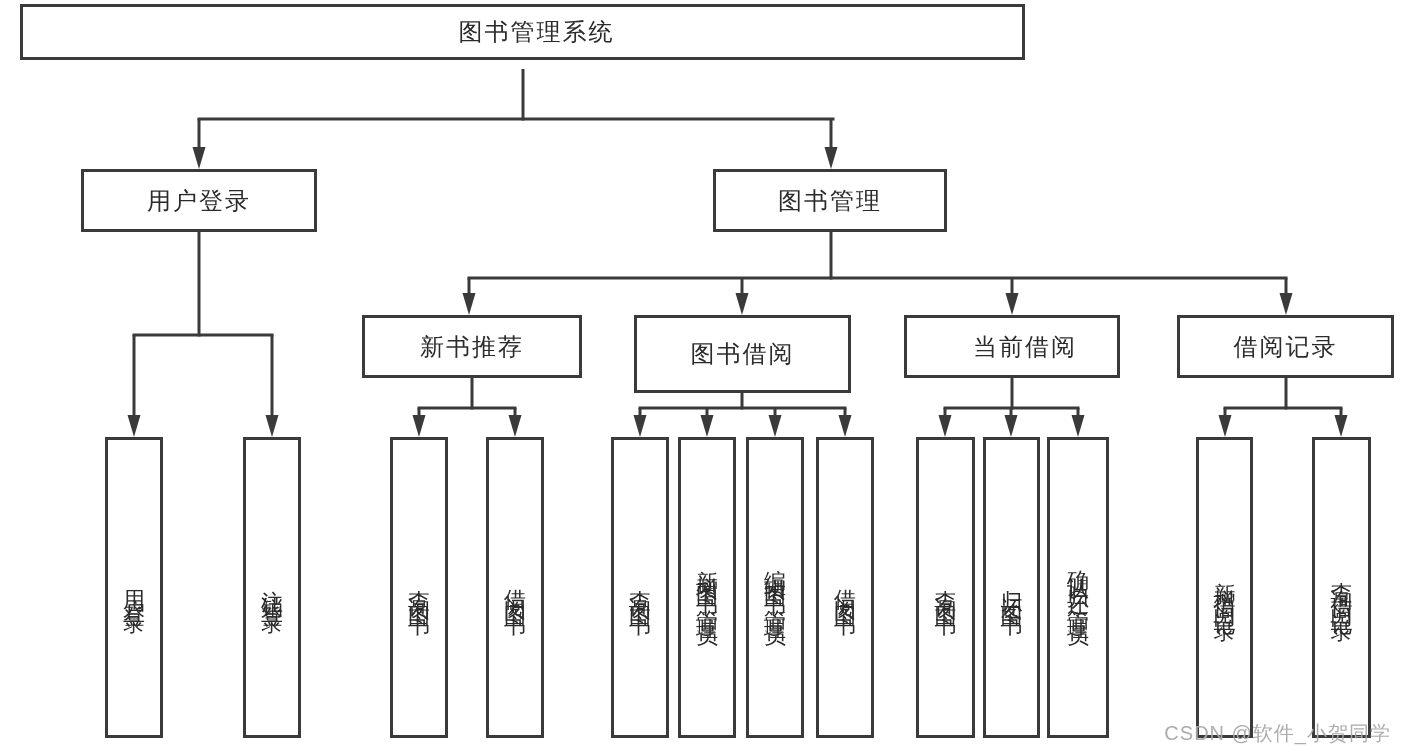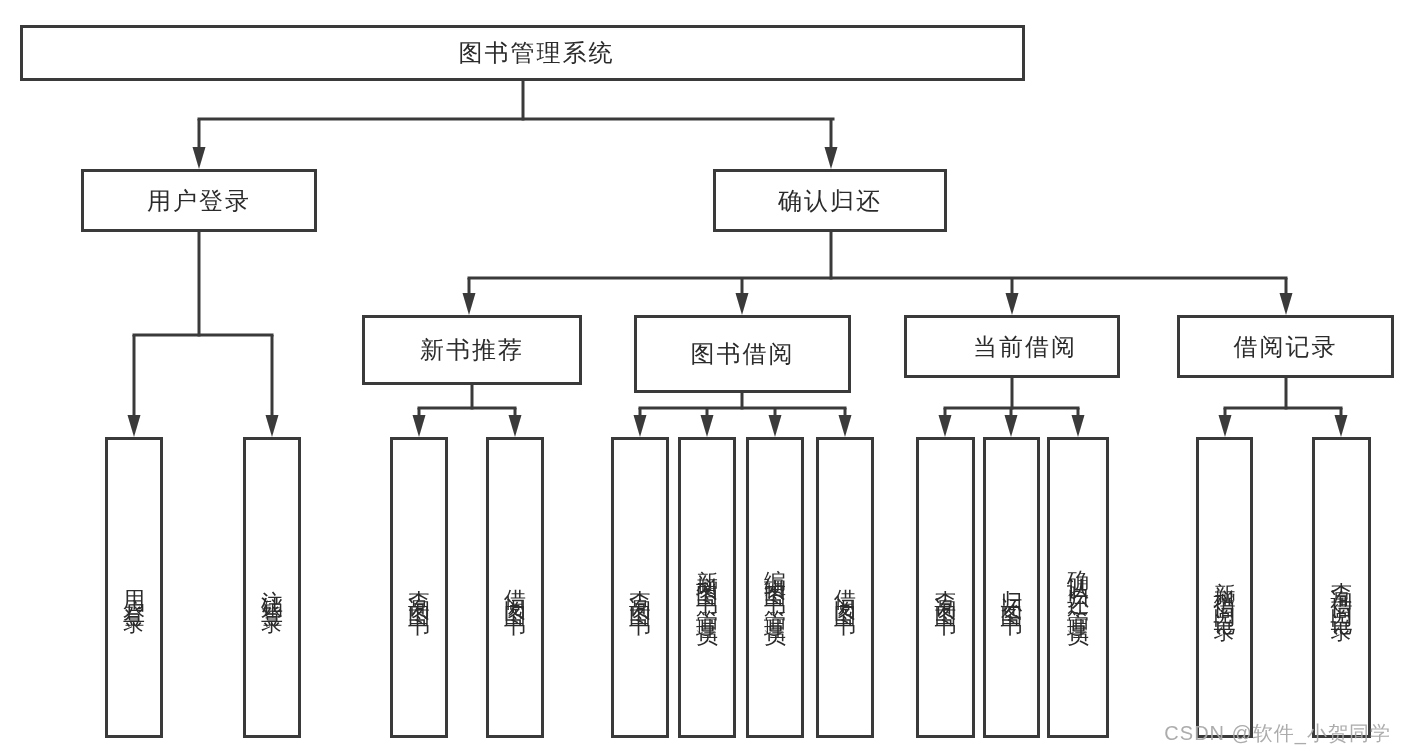--- a/index.html
+++ b/index.html
@@ -118,27 +118,27 @@
       <line x1="1011" y1="408" x2="1011" y2="419" stroke="#3a3a3a" stroke-width="3"></line>
       <polygon points="1004.5,415 1017.5,415 1011,437" fill="#3a3a3a"></polygon>
       <line x1="1078" y1="408" x2="1078" y2="419" stroke="#3a3a3a" stroke-width="3"></line>
       <polygon points="1071.5,415 1084.5,415 1078,437" fill="#3a3a3a"></polygon>
       <line x1="1225" y1="408" x2="1225" y2="419" stroke="#3a3a3a" stroke-width="3"></line>
       <polygon points="1218.5,415 1231.5,415 1225,437" fill="#3a3a3a"></polygon>
       <line x1="1341" y1="408" x2="1341" y2="419" stroke="#3a3a3a" stroke-width="3"></line>
       <polygon points="1334.5,415 1347.5,415 1341,437" fill="#3a3a3a"></polygon>
     </svg>
 
-  <div class="node" style="left:20px; top:25px; width:1005px; height:56px;padding-left:28px;">图书管理系统</div>
+  <div class="node" style="left:20px; top:4px; width:1005px; height:56px;padding-left:28px;">图书管理系统</div>
 
   <div class="node" style="left:81px; top:169px; width:236px; height:63px;">用户登录</div>
 
-  <div class="node" style="left:713px; top:169px; width:234px; height:63px;">确认归还</div>
+  <div class="node" style="left:713px; top:169px; width:234px; height:63px;">图书管理</div>
 
-  <div class="node" style="left:362px; top:315px; width:220px; height:70px;">新书推荐</div>
+  <div class="node" style="left:362px; top:315px; width:220px; height:63px;">新书推荐</div>
 
   <div class="node" style="left:634px; top:315px; width:217px; height:78px;">图书借阅</div>
 
   <div class="node" style="left:904px; top:315px; width:216px; height:63px;padding-left:26px;">当前借阅</div>
 
   <div class="node" style="left:1177px; top:315px; width:217px; height:63px;">借阅记录</div>
 
   <div class="leaf" style="left:105px;">用户登录</div>
 
   <div class="leaf" style="left:243px;">注销登录</div>

